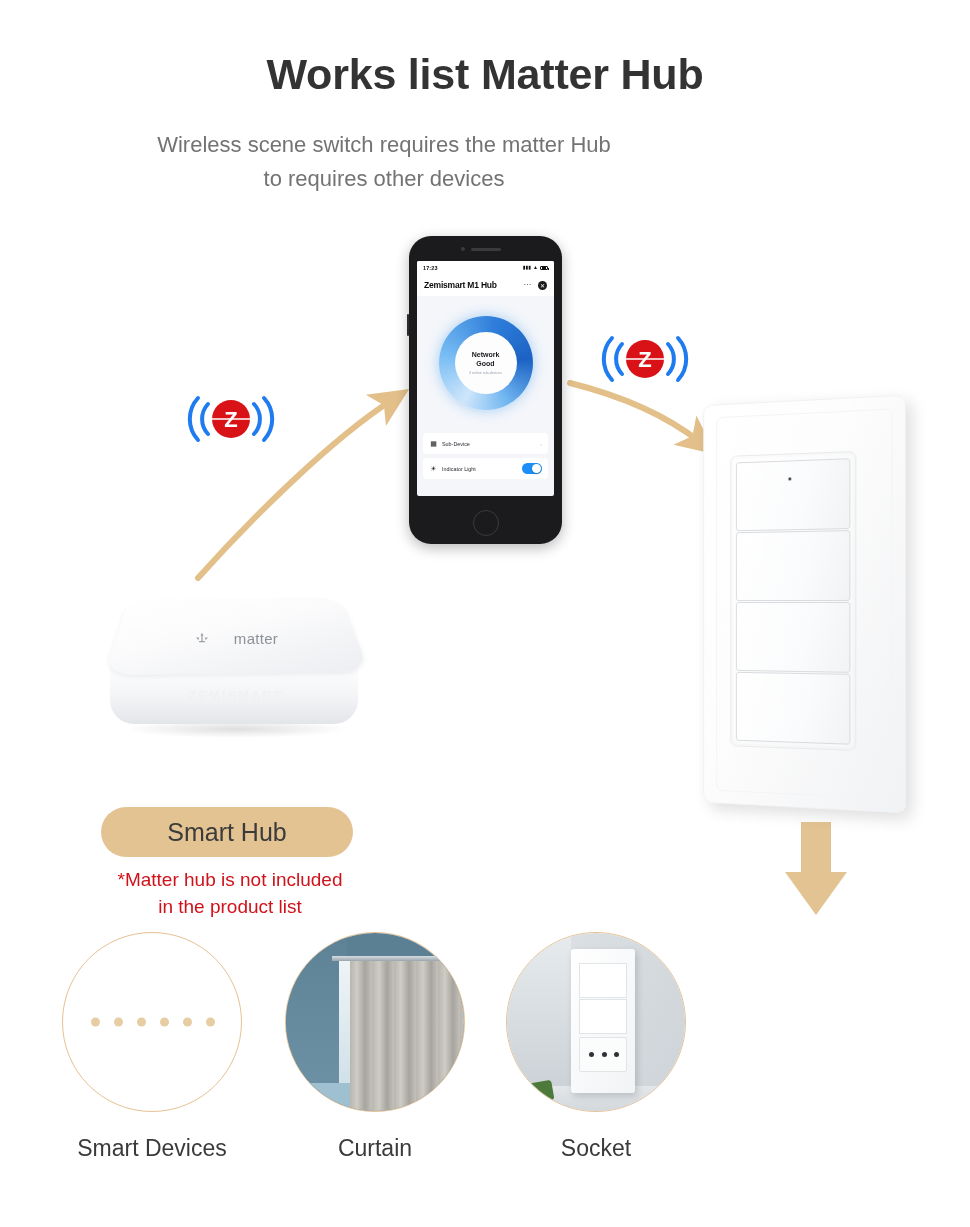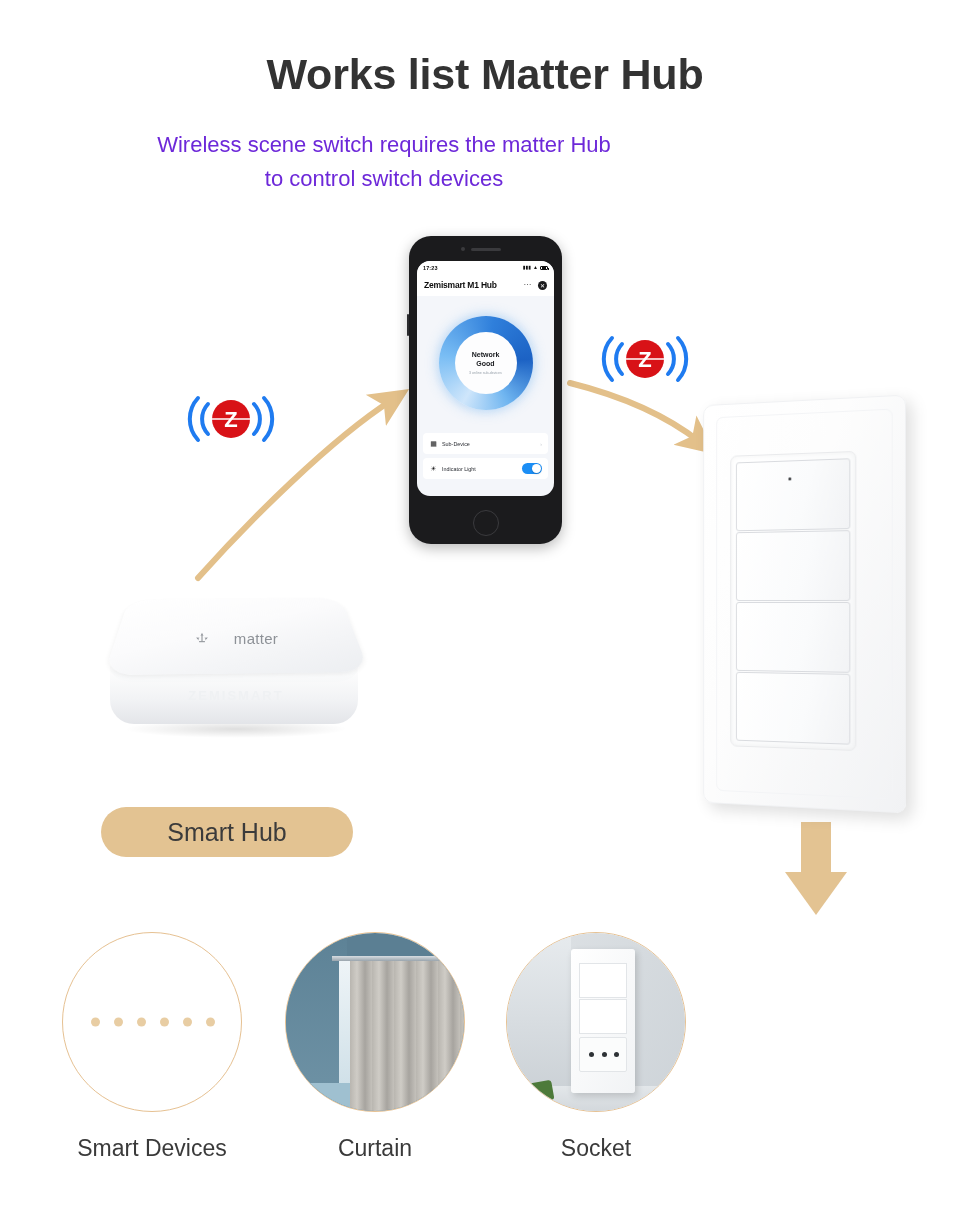--- a/index.html
+++ b/index.html
@@ -13,21 +13,21 @@
   .page { position: relative; width: 970px; height: 1227px; background:#fff; }
 
   
   .title {
     position:absolute; left:0; top:50px; width:970px;
     text-align:center; font-size:43px; font-weight:bold;
     color:#333333; letter-spacing:-0.2px;
   }
   .subtitle {
     position:absolute; left:0; top:128px; width:768px;
-    text-align:center; font-size:22px; color:#6d28d9;
+    text-align:center; font-size:22px; color:#737373;
     line-height:34px; font-weight:400;
   }
 
   
   .phone {
     position:absolute; left:409px; top:236px;
     width:153px; height:308px;
     background:#1b1b1d;
     border-radius:22px;
     box-shadow:0 4px 14px rgba(0,0,0,.28);
@@ -39,21 +39,21 @@
   .phone-speaker{
     position:absolute; left:50%; top:12px; transform:translateX(-50%);
     width:30px; height:3px; background:#3a3a3d; border-radius:2px;
   }
   .phone-cam{
     position:absolute; left:50%; top:11px; margin-left:-25px;
     width:4px; height:4px; background:#3a3a3d; border-radius:50%;
   }
   .phone-screen{
     position:absolute; left:8px; top:25px; width:137px; height:235px;
-    background:#f4f6fa; border-radius:13px; overflow:hidden;
+    background:#f4f6fa; border-radius:2px; overflow:hidden;
   }
   .phone-home{
     position:absolute; left:50%; bottom:8px; transform:translateX(-50%);
     width:26px; height:26px; border:1.6px solid #3a3a3d; border-radius:50%;
   }
   
   .statusbar{
     height:13px; background:#fff; display:flex; align-items:center;
     justify-content:space-between; padding:0 6px;
   }
@@ -271,21 +271,21 @@
     border-bottom:3px solid #3d3d3d; }
 </style>
 </head>
 <body>
 
 <div class="page">
 
   <div class="title">Works list Matter Hub</div>
   <div class="subtitle">
     <div>Wireless scene switch requires the matter Hub</div>
-    <div>to control switch devices</div>
+    <div>to requires other devices</div>
   </div>
 
   <svg class="arrow-svg" viewBox="0 0 970 1227">
     <defs>
       <marker id="ah" markerWidth="7" markerHeight="7" refX="3.2" refY="3.5" orient="auto">
         <path d="M0,0.4 L6.6,3.5 L0,6.6 L1.6,3.5 Z" fill="#e3c08a"></path>
       </marker>
     </defs>
 
     <path d="M198,578 C250,520 330,440 392,400" fill="none" stroke="#e3c08a" stroke-width="6" stroke-linecap="round" marker-end="url(#ah)"></path>
@@ -402,20 +402,24 @@
           <span class="led"></span>
         </div>
         <div class="gang g2"></div>
         <div class="gang g3"></div>
         <div class="gang g4"></div>
       </div>
     </div>
   </div>
 
   <div class="pill">Smart Hub</div>
+  <div class="note">
+    <div>*Matter hub is not included</div>
+    <div>in the product list</div>
+  </div>
 
   <div class="devices">
 
     <div class="dev d1">
       <div class="dev-circle">
         <div class="dots-row">
           <span></span>
             <span></span>
             <span></span>
             <span></span>

